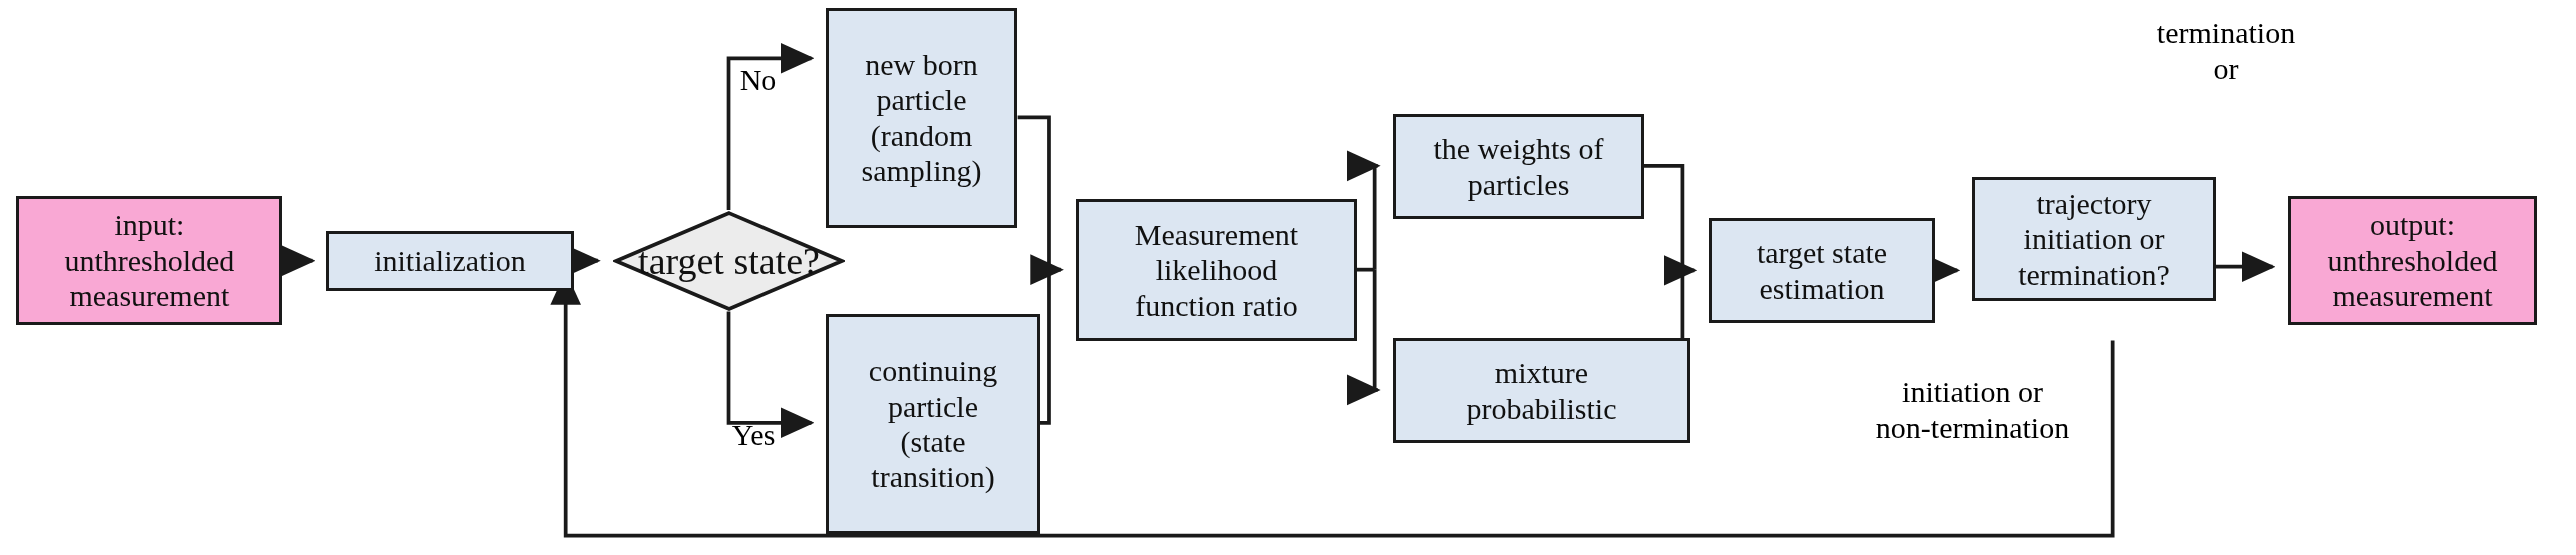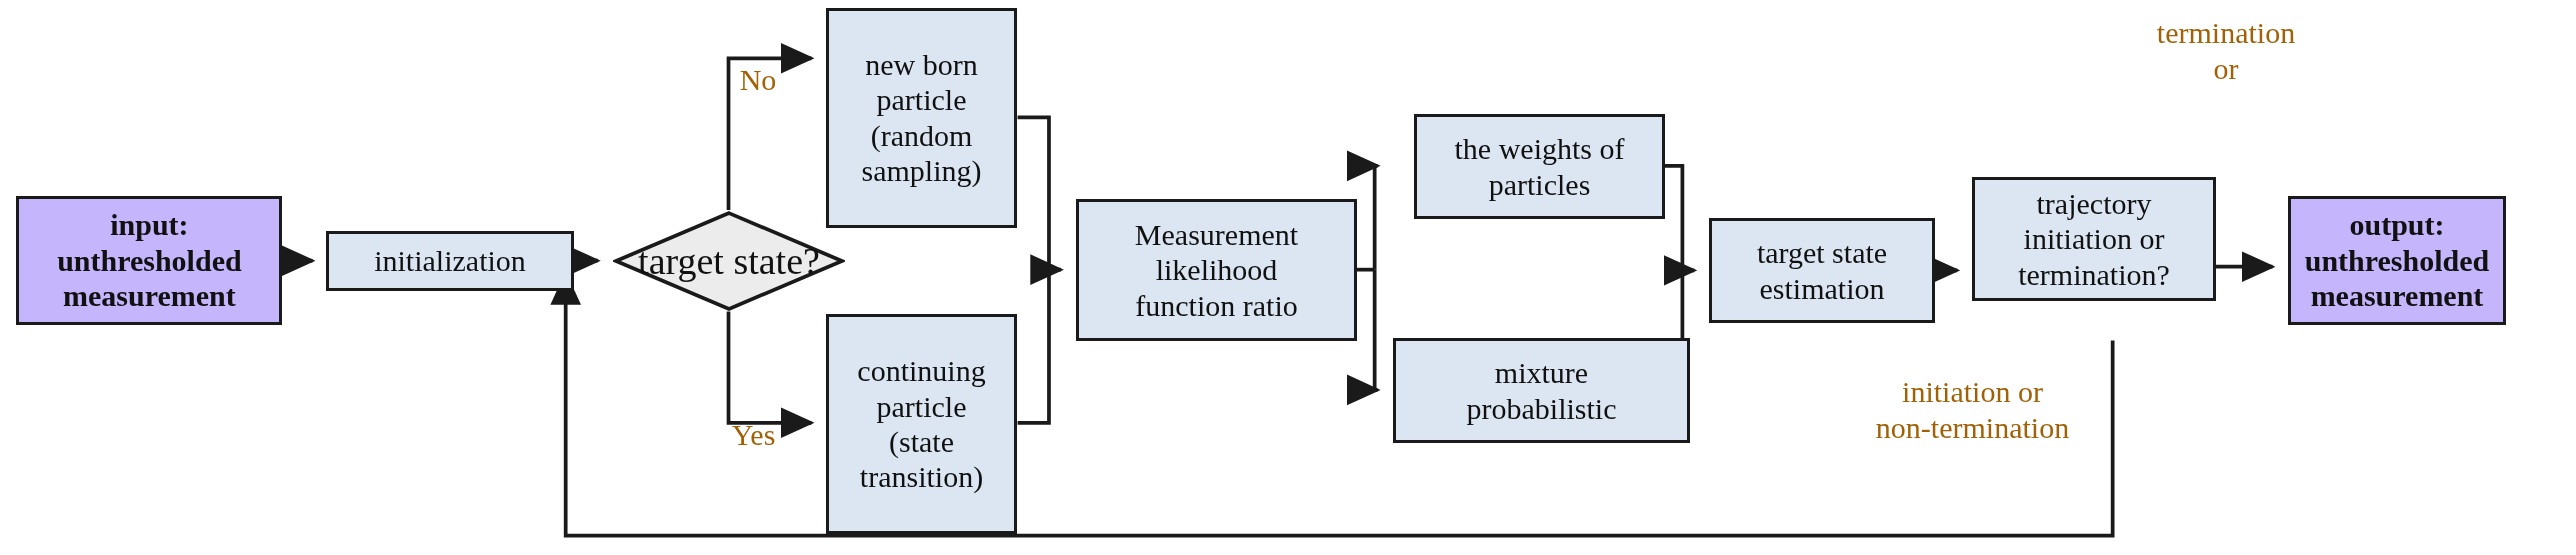--- a/index.html
+++ b/index.html
@@ -33,22 +33,21 @@
     color: #111111;
     line-height: 1.18;
     font-size: 30px;
     z-index: 3;
   }
   .node.process {
     background: #dce6f2;
     justify-content: center;
   }
   .node.terminal {
-    background: #c4b5fd;
-    font-weight: bold;
+    background: #f9a8d4;
   }
   .node .label {
     display: block;
     padding: 0 6px;
     white-space: pre-line;
   }
   .diamond-wrap {
     position: absolute;
     z-index: 3;
   }
@@ -66,21 +65,21 @@
     display: flex;
     align-items: center;
     justify-content: center;
     font-size: 38px;
     color: #111111;
     pointer-events: none;
   }
   .edge-label {
     position: absolute;
     font-size: 30px;
-    color: #a16207;
+    color: #000000;
     text-align: center;
     line-height: 1.2;
     white-space: pre-line;
     z-index: 4;
   }
   .edge-label.italic {
     font-style: italic;
   }
 </style>
 </head>
@@ -148,55 +147,55 @@
     <div class="diamond-text">target state?</div>
   </div>
 
   <div class="node process" style="left:826px; top:7.5px; width:191px; height:220px;">
     <span class="label">new born
 particle
 (random
 sampling)</span>
   </div>
 
-  <div class="node process" style="left:826px; top:314px; width:191px; height:220px;">
+  <div class="node process" style="left:826px; top:314px; width:214px; height:220px;">
     <span class="label">continuing
 particle
 (state
 transition)</span>
   </div>
 
   <div class="node process" style="left:1076px; top:199px; width:281px; height:142px;">
     <span class="label">Measurement
 likelihood
 function ratio</span>
   </div>
 
-  <div class="node process" style="left:1393px; top:114px; width:251px; height:105px;margin-left:21px;">
+  <div class="node process" style="left:1393px; top:114px; width:251px; height:105px;">
     <span class="label">the weights of
 particles</span>
   </div>
 
   <div class="node process" style="left:1393px; top:338px; width:297px; height:105px;">
     <span class="label">mixture
 probabilistic</span>
   </div>
 
   <div class="node process" style="left:1709px; top:218px; width:226px; height:105px;">
     <span class="label">target state
 estimation</span>
   </div>
 
   <div class="node process" style="left:1972px; top:177px; width:244px; height:124px;">
     <span class="label">trajectory
 initiation or
 termination?</span>
   </div>
 
-  <div class="node terminal" style="left:2288px; top:196px; width:218px; height:129px;">
+  <div class="node terminal" style="left:2288px; top:196px; width:249px; height:129px;">
     <span class="label">output:
 unthresholded
 measurement</span>
   </div>
 
   <div class="edge-label" style="left:717px; top:46px; width:82px; text-align:center;margin-top:16px;">No</div>
 
   <div class="edge-label" style="left:705px; top:369px; width:97px; text-align:center;margin-top:48px;">Yes</div>
 
   <div class="edge-label" style="left:2099px; top:15px; width:254px; text-align:center;">termination

